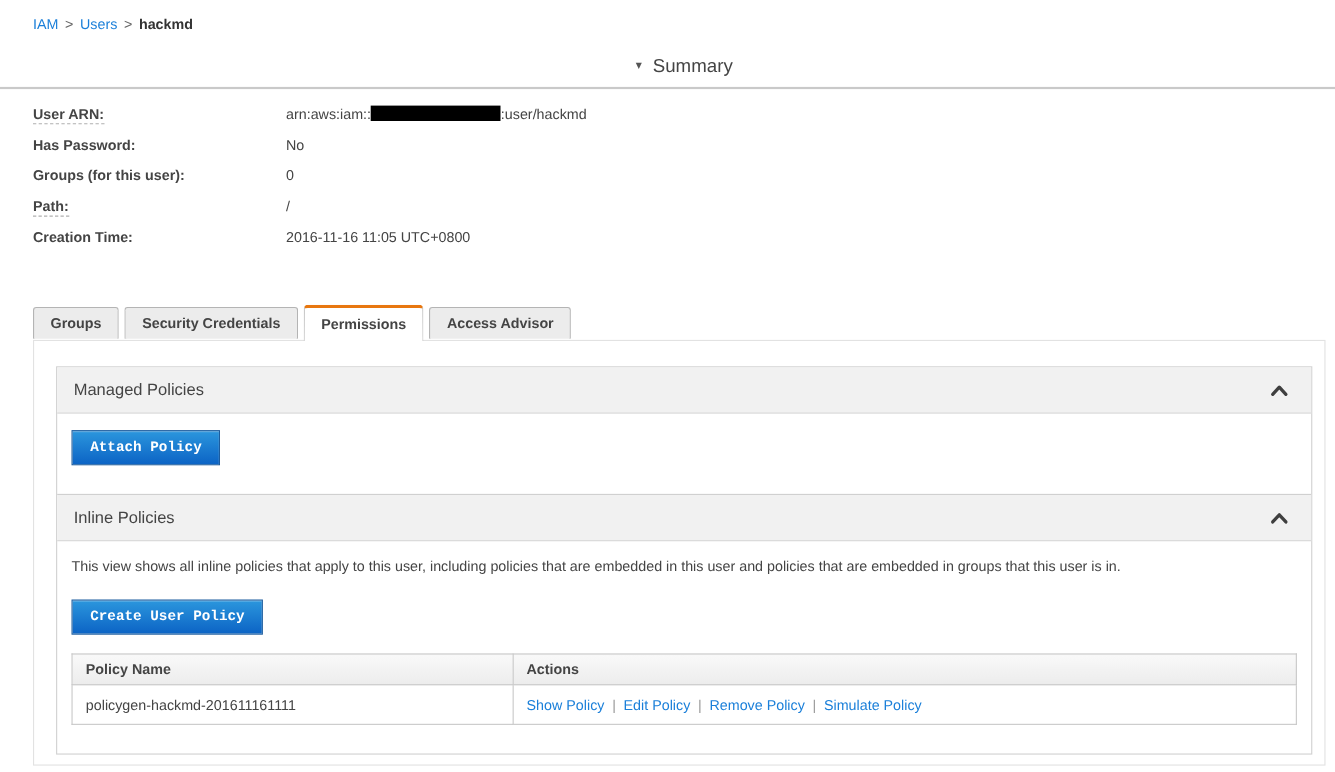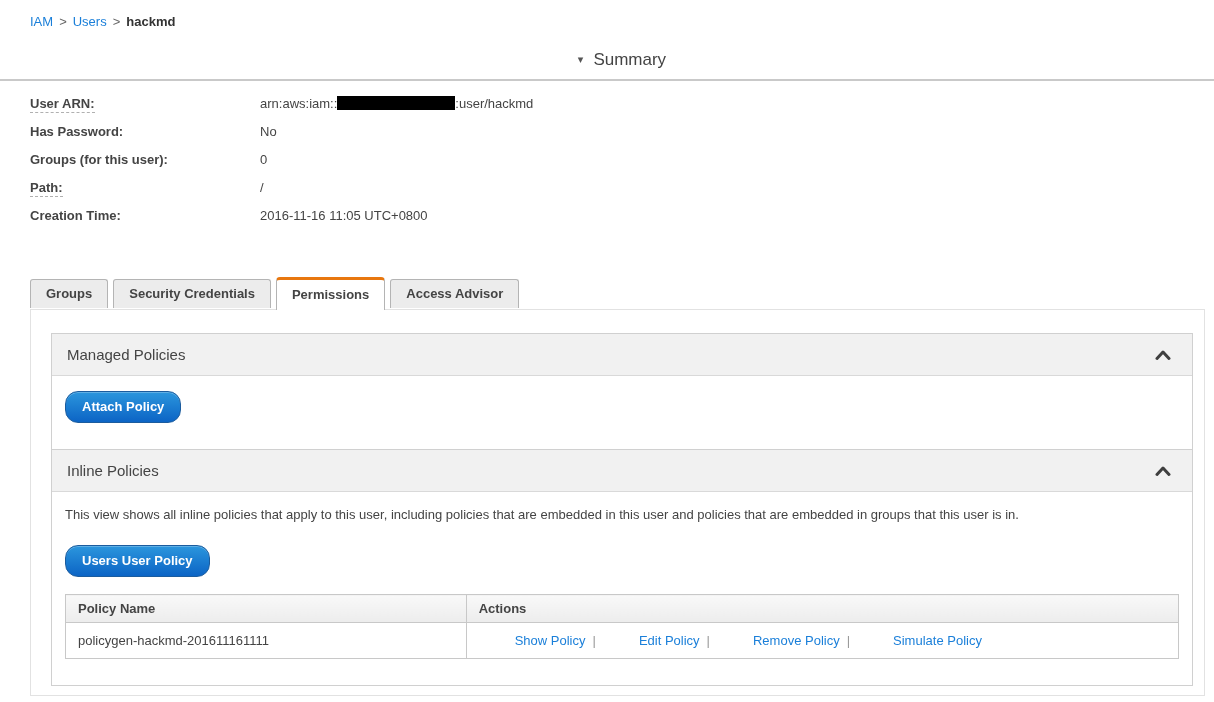--- a/index.html
+++ b/index.html
@@ -56,37 +56,37 @@
   .section-header.with-top-border { border-top: 1px solid #d0d0d0; }
   .chevron-up { display: inline-block; width: 16px; height: 12px; margin-right: 6px; cursor: pointer; }
   .section-body { padding: 15px 13px 26px 13px; }
   .section-body p { margin: 0 0 14px 0; }
   .section-body p.desc { margin: 0 0 23px 0; }
 
   
   .aws-btn {
     display: inline-block;
     background: linear-gradient(#2b96dd, #0c64c5);
-    border: 1px solid #1b5c9e; border-radius: 13px;
+    border: 1px solid #1b5c9e; border-radius: 0;
     color: #fff; font-weight: bold; font-size: 13px;
-    font-family: Liberation Sans, sans-serif;
+    font-family: Liberation Mono, monospace;
     padding: 7px 16px 8px; cursor: pointer;
     box-shadow: inset 0 1px 0 rgba(255,255,255,.25);
   }
 
   
   .policy-table { width: 100%; border-collapse: collapse; margin-top: 17px; }
   .policy-table th {
     background: linear-gradient(#f9f9f9, #ececec);
     border: 1px solid #c8c8c8; text-align: left;
     padding: 6px 12px; font-size: 13px; color: #444;
   }
   .policy-table th.col-policy-name { width: 36%; }
   .policy-table td { border: 1px solid #c8c8c8; padding: 10px 12px; color: #444; }
-  .action-link { color: #1a7fd9; text-decoration: none; cursor: pointer; margin-left: 36px; }
+  .action-link { color: #1a7fd9; text-decoration: none; cursor: pointer; }
   .action-sep { color: #999; margin: 0 7px; }
 </style>
 </head>
 <body>
 
 <div class="breadcrumb">
   <a href="#">IAM</a><span class="sep">&gt;</span><a href="#">Users</a><span class="sep">&gt;</span><span class="current">hackmd</span>
 </div>
 
 <div class="summary-header">
@@ -138,21 +138,21 @@
     </div>
 
     <div class="section-header with-top-border">
       <span>Inline Policies</span>
       <svg class="chevron-up" viewBox="0 0 16 12">
         <polyline points="2,9.5 8,3 14,9.5" fill="none" stroke="#3f3f3f" stroke-width="3" stroke-linecap="round" stroke-linejoin="round"></polyline>
       </svg>
     </div>
     <div class="section-body">
       <p class="desc">This view shows all inline policies that apply to this user, including policies that are embedded in this user and policies that are embedded in groups that this user is in.</p>
-      <button class="aws-btn">Users User Policy</button>
+      <button class="aws-btn">Create User Policy</button>
 
       <table class="policy-table">
         <thead>
           <tr>
             <th class="col-policy-name">Policy Name</th>
             <th>Actions</th>
           </tr>
         </thead>
         <tbody>
           <tr>

